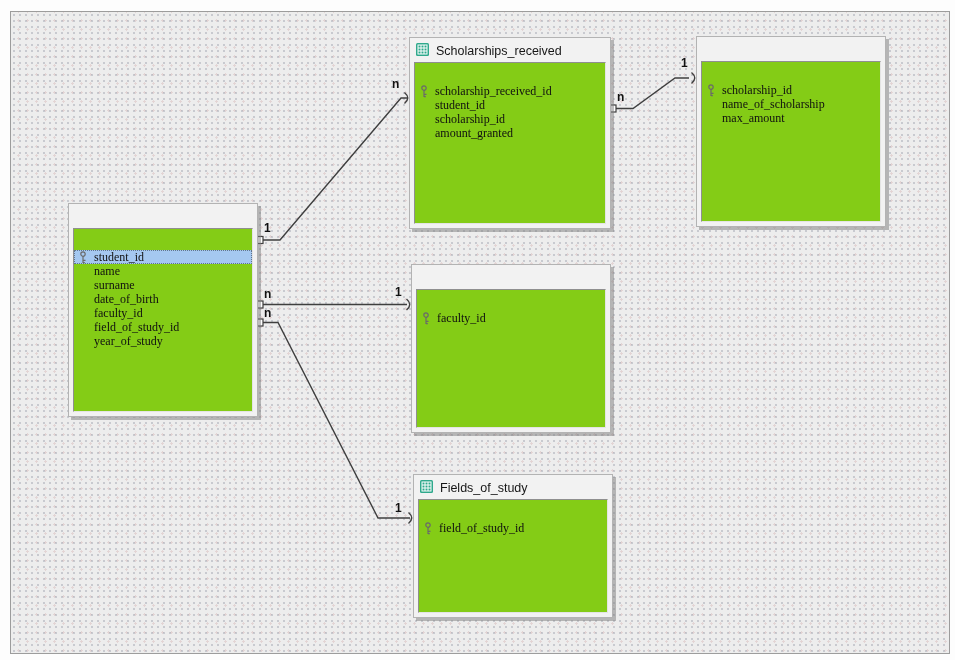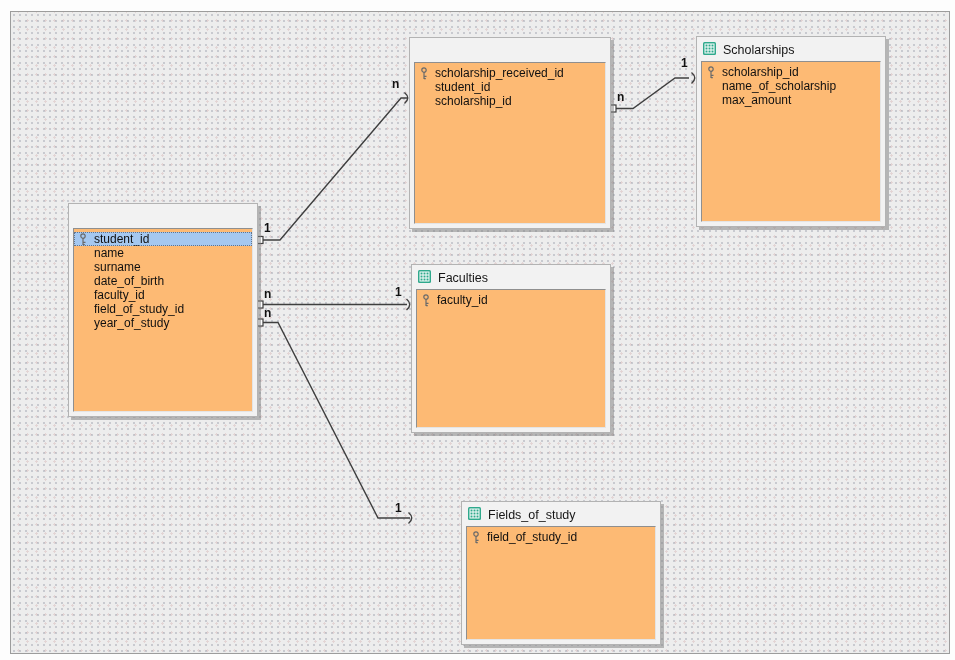--- a/index.html
+++ b/index.html
@@ -25,25 +25,26 @@
     border:1px solid #b3b3b3;
     box-shadow:3px 3px 0 rgba(125,125,125,0.5);
   }
   .table-header{
     height:22px;display:flex;align-items:center;gap:7px;
     padding:2px 6px 0 6px;
   }
   .tbl-title{font-size:12.5px;color:#161616;white-space:nowrap;}
   .table-fields{
     position:absolute;left:4px;right:4px;top:24px;bottom:4px;
-    background:#fdba74;
+    background:#84cc16;
     border:1px solid;
     border-color:#8f8f8f #e4e4e4 #e4e4e4 #8f8f8f;
-    padding-top:3px;
+    padding-top:21px;
     overflow:hidden;
+    font-family:Liberation Serif, serif;
   }
   .field-row{
     position:relative;height:14px;line-height:14px;
     font-size:12px;color:#101010;
     padding-left:20px;white-space:nowrap;
   }
   .field-row.selected{
     background:#a5c8f0;
     outline:1px dotted #61748c;
     outline-offset:-1px;
@@ -111,80 +112,71 @@
       <div class="field-row"><span>name</span></div>
       <div class="field-row"><span>surname</span></div>
       <div class="field-row"><span>date_of_birth</span></div>
       <div class="field-row"><span>faculty_id</span></div>
       <div class="field-row"><span>field_of_study_id</span></div>
       <div class="field-row"><span>year_of_study</span></div>
     </div>
   </div>
 
   <div class="table-box" style="left:398px;top:25px;width:200px;height:190px;">
+    <div class="table-header">
+      <span>
+        <svg width="13" height="13" viewBox="0 0 13 13">
+            <rect width="13" height="13" rx="1.5" fill="#2fa98c"></rect>
+            <rect x="2" y="2" width="9" height="9" fill="none" stroke="#fff" stroke-width="1"></rect>
+            <path d="M2 5 H11 M2 8 H11 M5 2 V11 M8 2 V11" stroke="#fff" stroke-width="1"></path>
+          </svg>
+      </span>
+      <span class="tbl-title">Scholarships_received</span>
+    </div>
     <div class="table-fields">
       <div class="field-row">
         <span class="key-ico"><svg width="8" height="13" viewBox="0 0 8 13">
               <circle cx="4" cy="3.1" r="2.2" fill="none" stroke="#6a6a6a" stroke-width="1.2"></circle>
               <path d="M4 5.3 V12 M4 9.4 H6.5 M4 11.6 H5.8" stroke="#6a6a6a" stroke-width="1.2" fill="none"></path>
             </svg></span>
         <span>scholarship_received_id</span>
       </div>
       <div class="field-row"><span>student_id</span></div>
       <div class="field-row"><span>scholarship_id</span></div>
+      <div class="field-row"><span>amount_granted</span></div>
     </div>
   </div>
 
   <div class="table-box" style="left:685px;top:24px;width:188px;height:189px;">
-    <div class="table-header">
-      <span>
-        <svg width="13" height="13" viewBox="0 0 13 13">
-            <rect width="13" height="13" rx="1.5" fill="#2fa98c"></rect>
-            <rect x="2" y="2" width="9" height="9" fill="none" stroke="#fff" stroke-width="1"></rect>
-            <path d="M2 5 H11 M2 8 H11 M5 2 V11 M8 2 V11" stroke="#fff" stroke-width="1"></path>
-          </svg>
-      </span>
-      <span class="tbl-title">Scholarships</span>
-    </div>
     <div class="table-fields">
       <div class="field-row">
         <span class="key-ico"><svg width="8" height="13" viewBox="0 0 8 13">
               <circle cx="4" cy="3.1" r="2.2" fill="none" stroke="#6a6a6a" stroke-width="1.2"></circle>
               <path d="M4 5.3 V12 M4 9.4 H6.5 M4 11.6 H5.8" stroke="#6a6a6a" stroke-width="1.2" fill="none"></path>
             </svg></span>
         <span>scholarship_id</span>
       </div>
       <div class="field-row"><span>name_of_scholarship</span></div>
       <div class="field-row"><span>max_amount</span></div>
     </div>
   </div>
 
   <div class="table-box" style="left:400px;top:252px;width:198px;height:167px;">
-    <div class="table-header">
-      <span>
-        <svg width="13" height="13" viewBox="0 0 13 13">
-            <rect width="13" height="13" rx="1.5" fill="#2fa98c"></rect>
-            <rect x="2" y="2" width="9" height="9" fill="none" stroke="#fff" stroke-width="1"></rect>
-            <path d="M2 5 H11 M2 8 H11 M5 2 V11 M8 2 V11" stroke="#fff" stroke-width="1"></path>
-          </svg>
-      </span>
-      <span class="tbl-title">Faculties</span>
-    </div>
     <div class="table-fields">
       <div class="field-row">
         <span class="key-ico"><svg width="8" height="13" viewBox="0 0 8 13">
               <circle cx="4" cy="3.1" r="2.2" fill="none" stroke="#6a6a6a" stroke-width="1.2"></circle>
               <path d="M4 5.3 V12 M4 9.4 H6.5 M4 11.6 H5.8" stroke="#6a6a6a" stroke-width="1.2" fill="none"></path>
             </svg></span>
         <span>faculty_id</span>
       </div>
     </div>
   </div>
 
-  <div class="table-box" style="left:402px;top:489px;width:198px;height:142px;margin-left:48px;">
+  <div class="table-box" style="left:402px;top:462px;width:198px;height:142px;">
     <div class="table-header">
       <span>
         <svg width="13" height="13" viewBox="0 0 13 13">
             <rect width="13" height="13" rx="1.5" fill="#2fa98c"></rect>
             <rect x="2" y="2" width="9" height="9" fill="none" stroke="#fff" stroke-width="1"></rect>
             <path d="M2 5 H11 M2 8 H11 M5 2 V11 M8 2 V11" stroke="#fff" stroke-width="1"></path>
           </svg>
       </span>
       <span class="tbl-title">Fields_of_study</span>
     </div>

